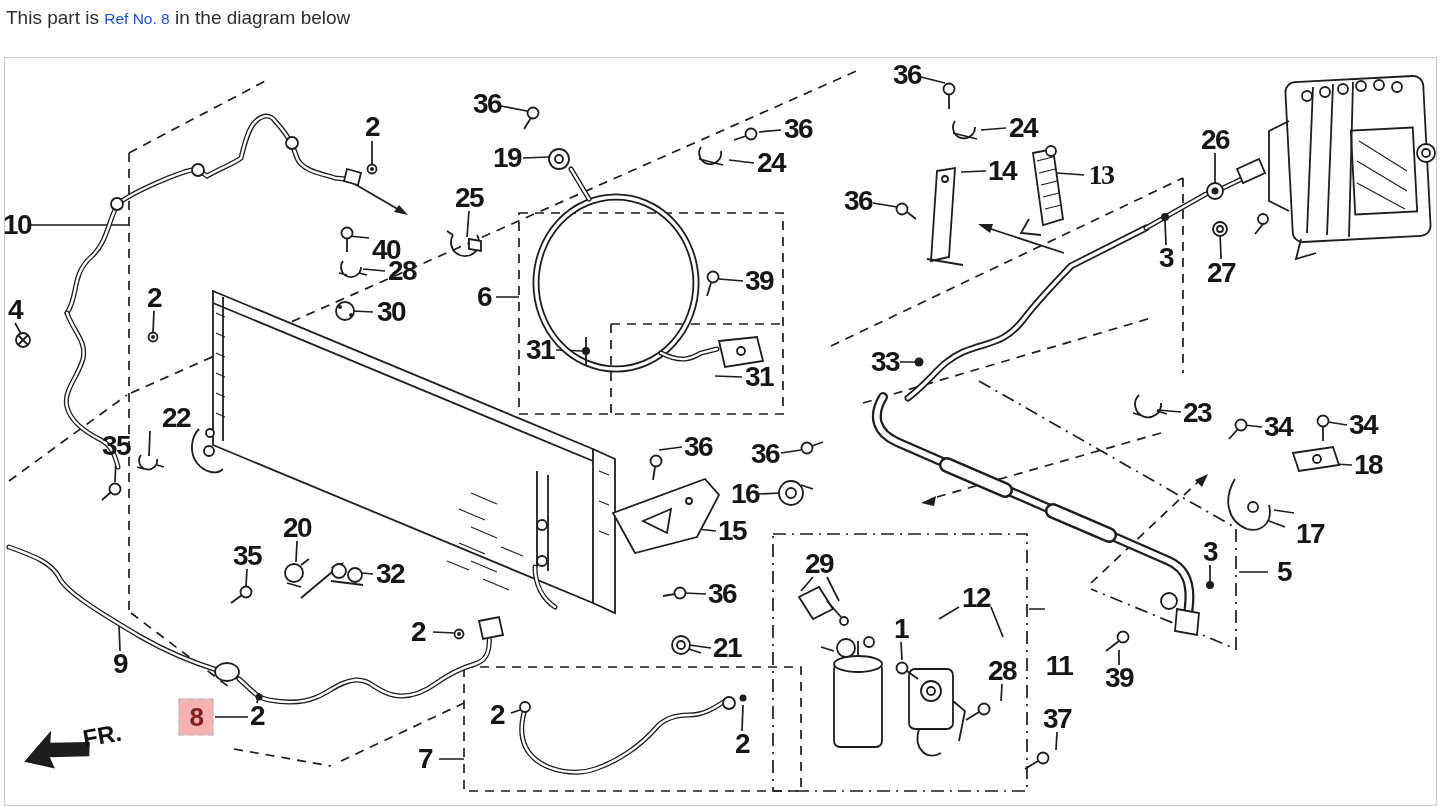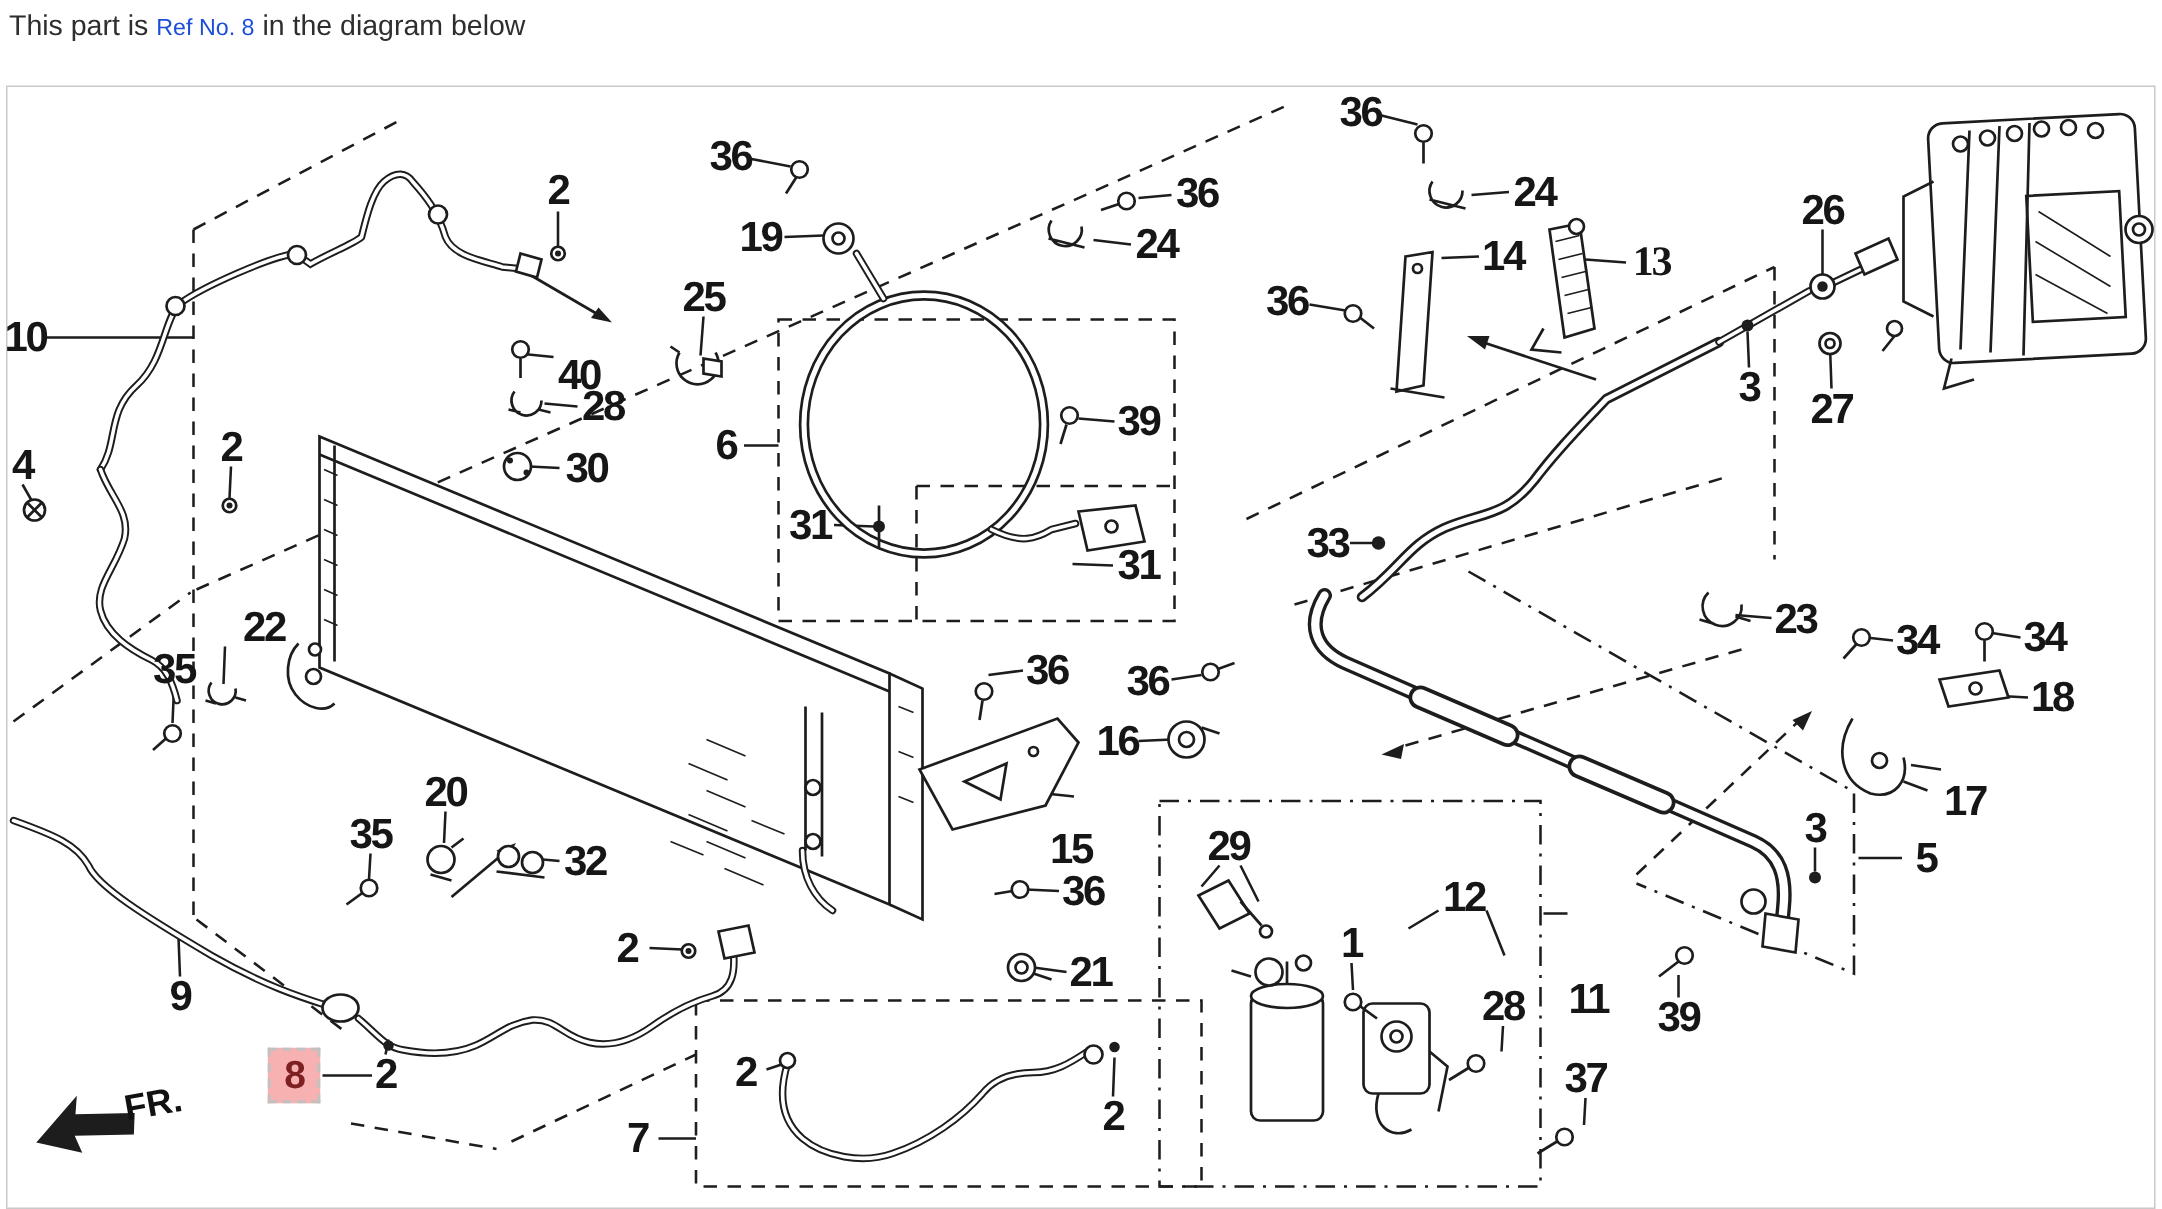--- a/index.html
+++ b/index.html
@@ -321,21 +321,21 @@
       <div class="part-label" style="left: 880px; top: 304px; text-align: center;">33</div>
       <div class="part-label" style="left: 1192px; top: 355px;">23</div>
       <div class="part-label" style="left: 1273px; top: 369px;">34</div>
       <div class="part-label" style="left: 1358px; top: 367px;">34</div>
       <div class="part-label" style="left: 1363px; top: 407px;">18</div>
       <div class="part-label" style="left: 145px; top: 360px; margin-left: 26px;">22</div>
       <div class="part-label" style="left: 111px; top: 388px;">35</div>
       <div class="part-label" style="left: 693px; top: 389px;">36</div>
       <div class="part-label" style="left: 760px; top: 396px;">36</div>
       <div class="part-label" style="left: 740px; top: 436px;">16</div>
-      <div class="part-label" style="left: 709px; top: 473px; margin-top: 35px;">15</div>
+      <div class="part-label" style="left: 727px; top: 473px;">15</div>
       <div class="part-label" style="left: 1305px; top: 476px; text-align: center;">17</div>
       <div class="part-label" style="left: 1279px; top: 514px;">5</div>
       <div class="part-label" style="left: 1205px; top: 494px;">3</div>
       <div class="part-label" style="left: 292px; top: 470px;">20</div>
       <div class="part-label" style="left: 242px; top: 498px;">35</div>
       <div class="part-label" style="left: 385px; top: 516px;">32</div>
       <div class="part-label" style="left: 413px; top: 574px;">2</div>
       <div class="part-label" style="left: 717px; top: 536px;">36</div>
       <div class="part-label" style="left: 722px; top: 590px;">21</div>
       <div class="part-label" style="left: 814px; top: 506px;">29</div>

